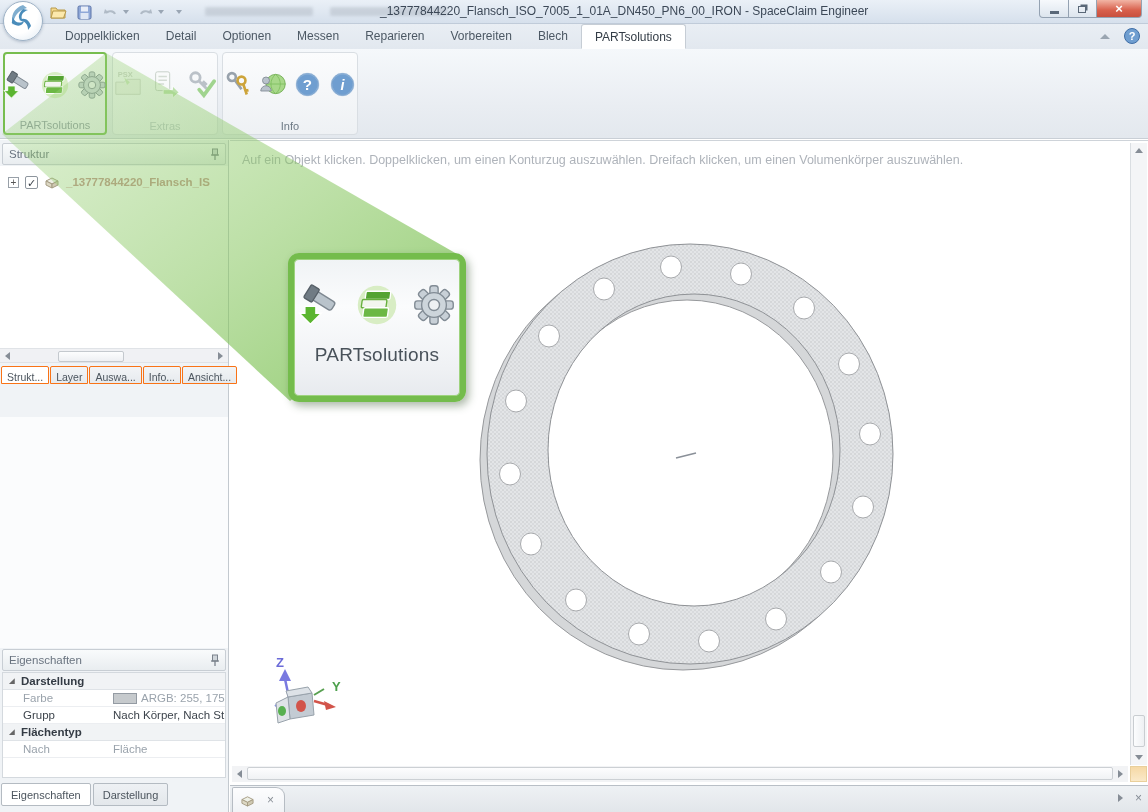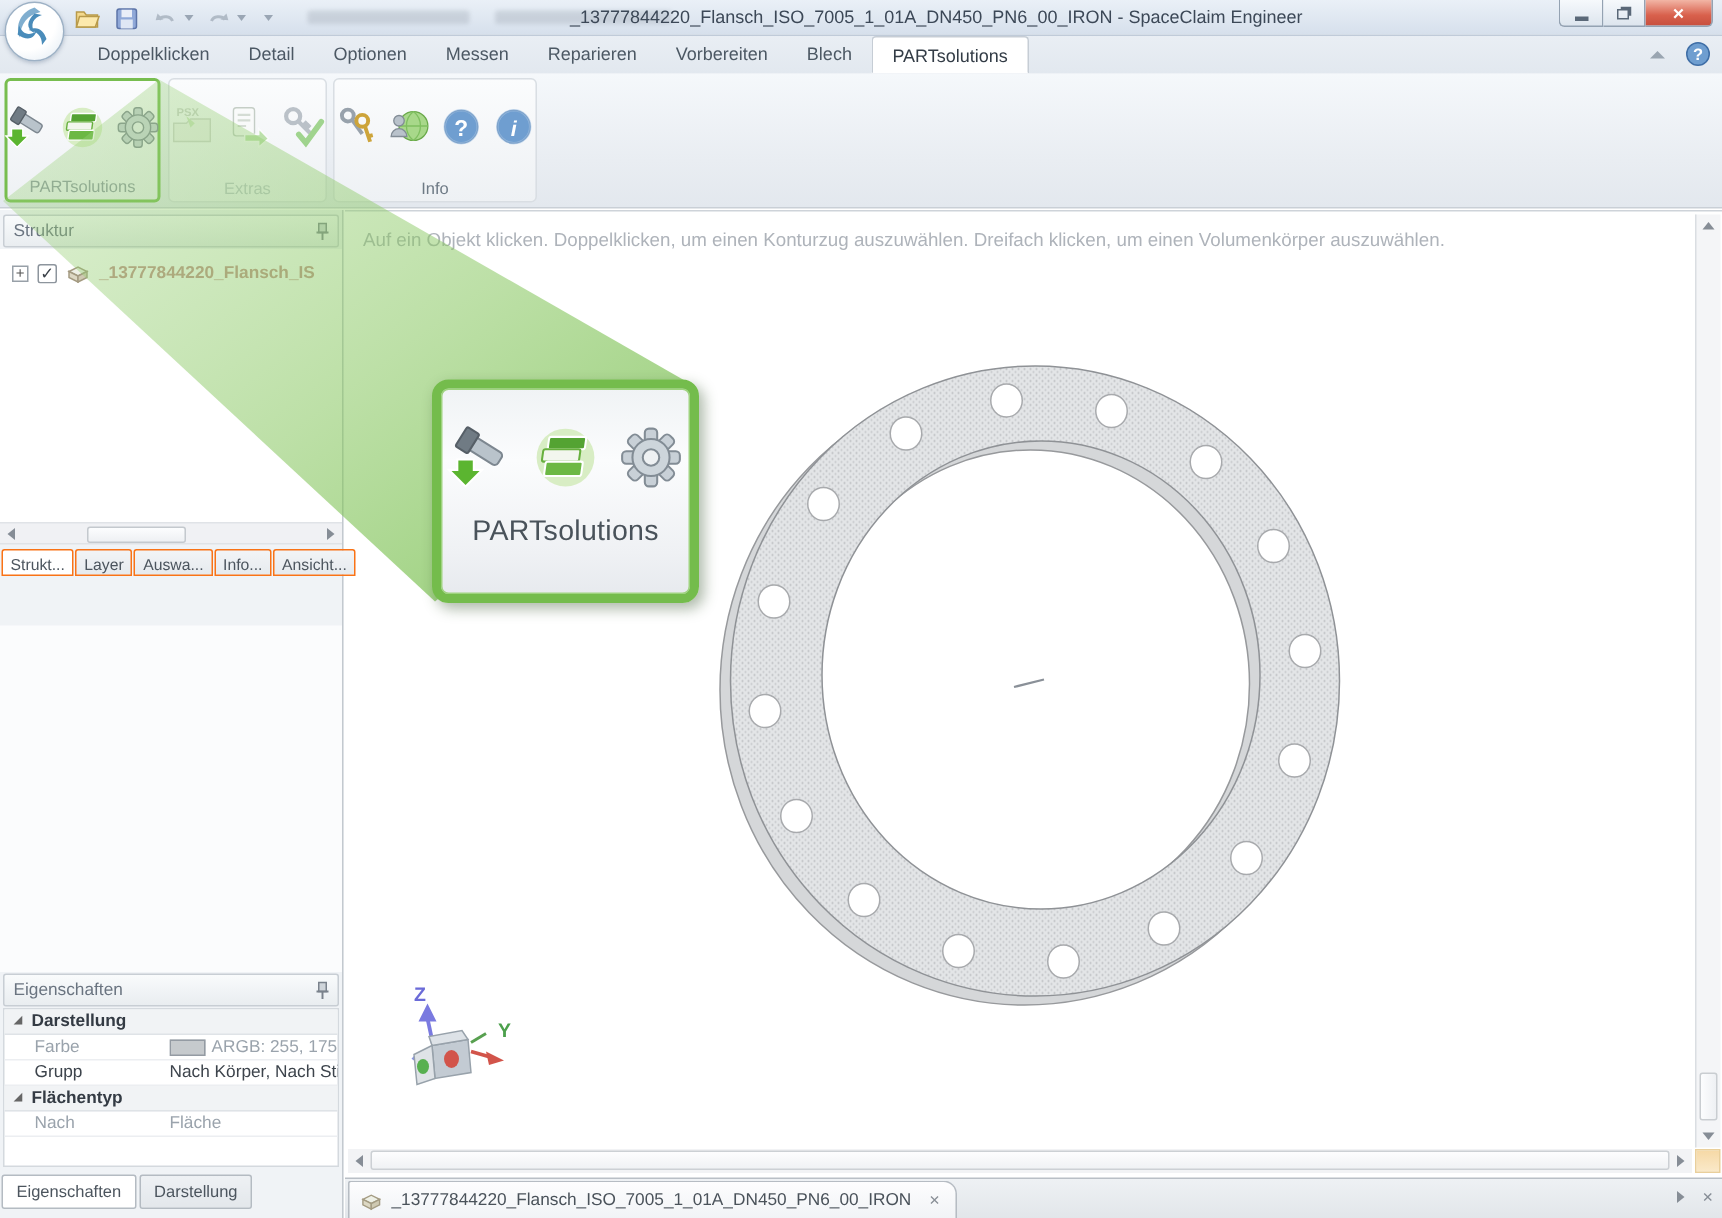--- a/index.html
+++ b/index.html
@@ -496,20 +496,19 @@
 </div>
 
 <div class="leftstrip"></div>
 <div class="docbar">
   <div class="doctab">
     <svg width="15" height="13" viewBox="0 0 16 14">
       <path d="M2 6 L8 3 L14 6 L8 9 Z" fill="#eef0e6" stroke="#a49b82"></path>
       <path d="M2 6 L8 9 L8 13 L2 10 Z" fill="#ddd8c4" stroke="#a49b82"></path>
       <path d="M14 6 L8 9 L8 13 L14 10 Z" fill="#cfc9b2" stroke="#a49b82"></path>
     </svg>
-    <span>_13777844220_Flansch_ISO_7005_1_01A_DN450_PN6_00_IRON</span>
     <span class="tclose">×</span>
   </div>
   <div class="docbar-right">
     <div class="tri-r"></div>
     <span style="color:#868d96; font-size:12px; line-height:12px;">×</span>
   </div>
 </div>
 
 </body></html>

